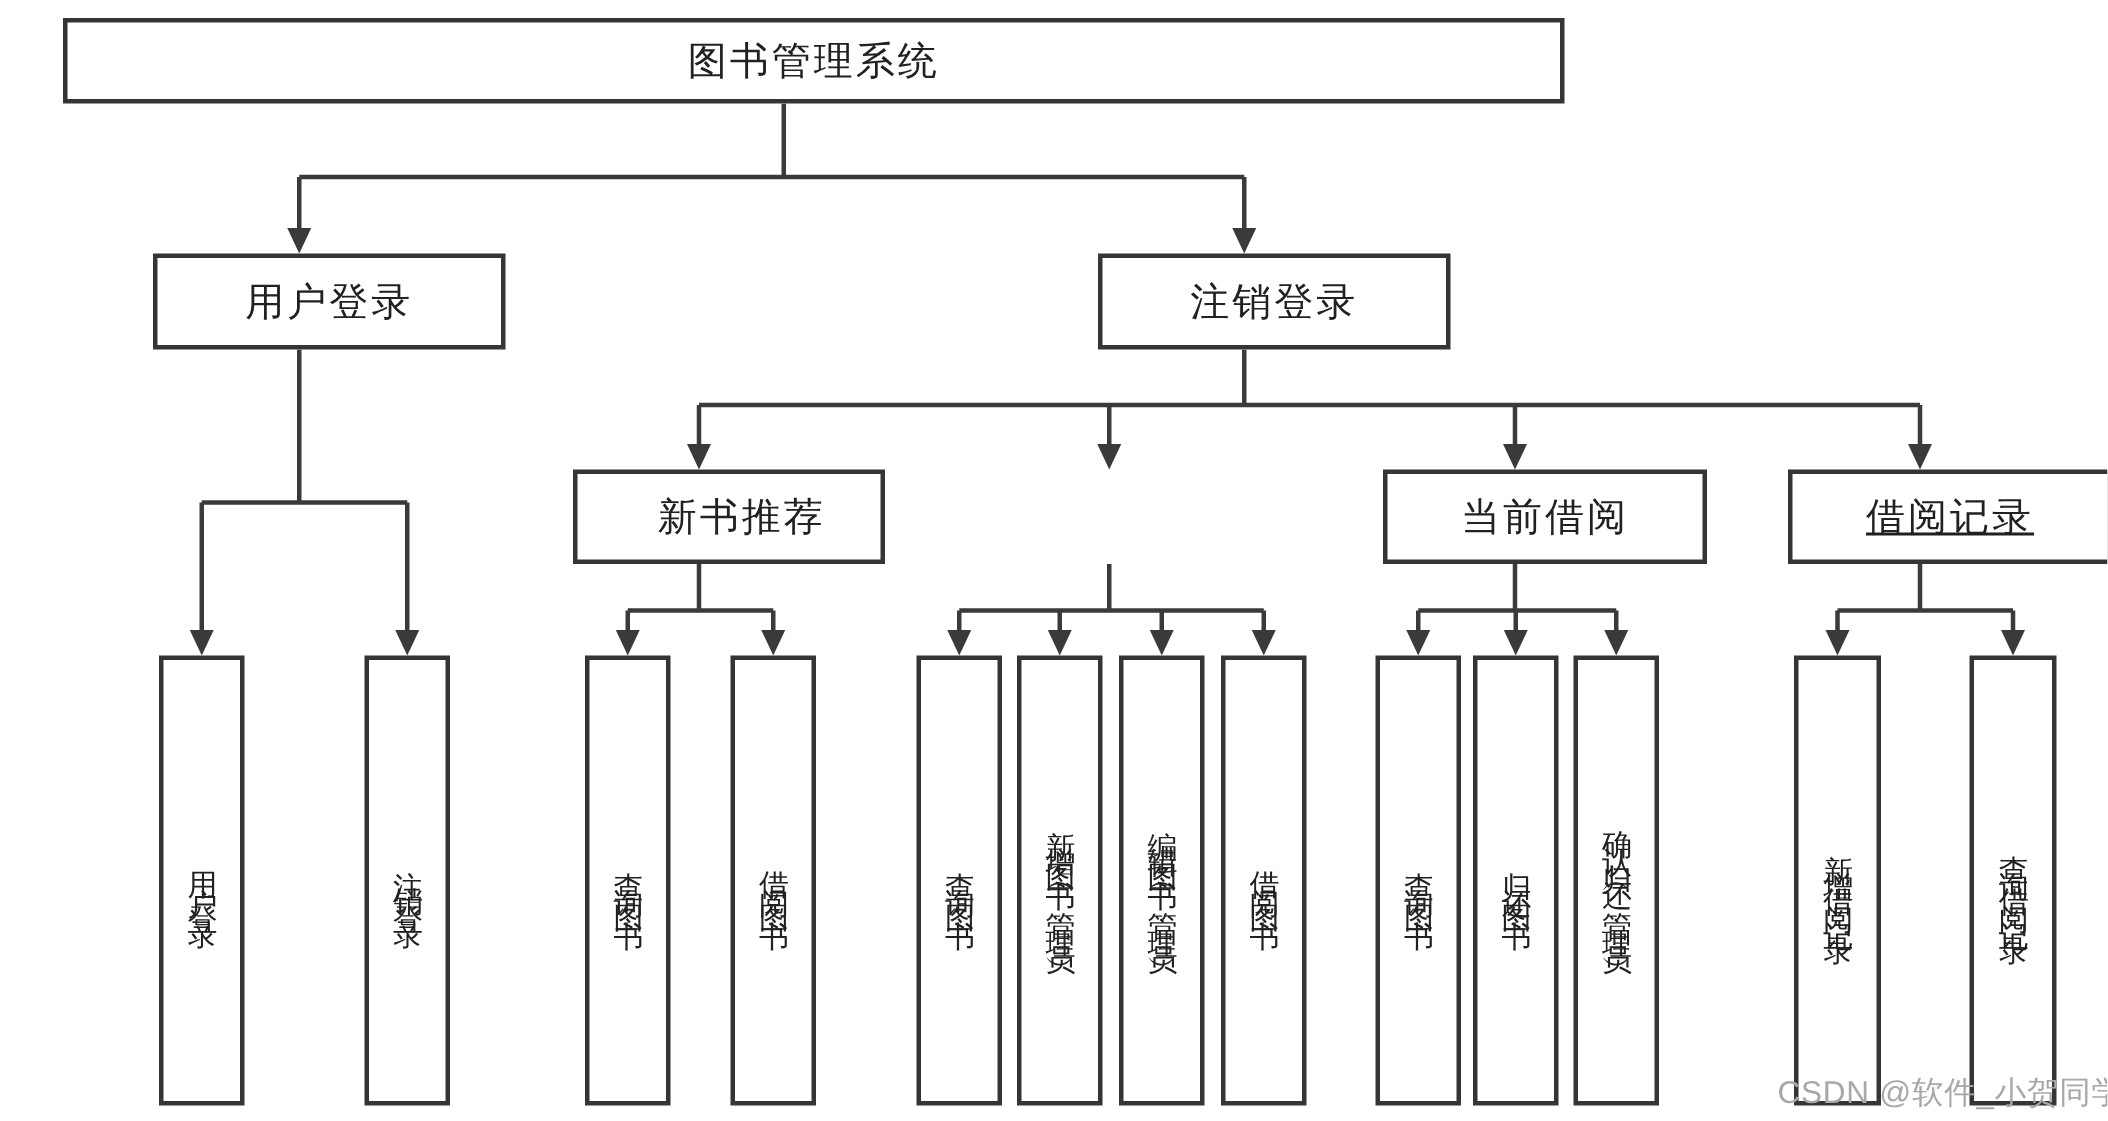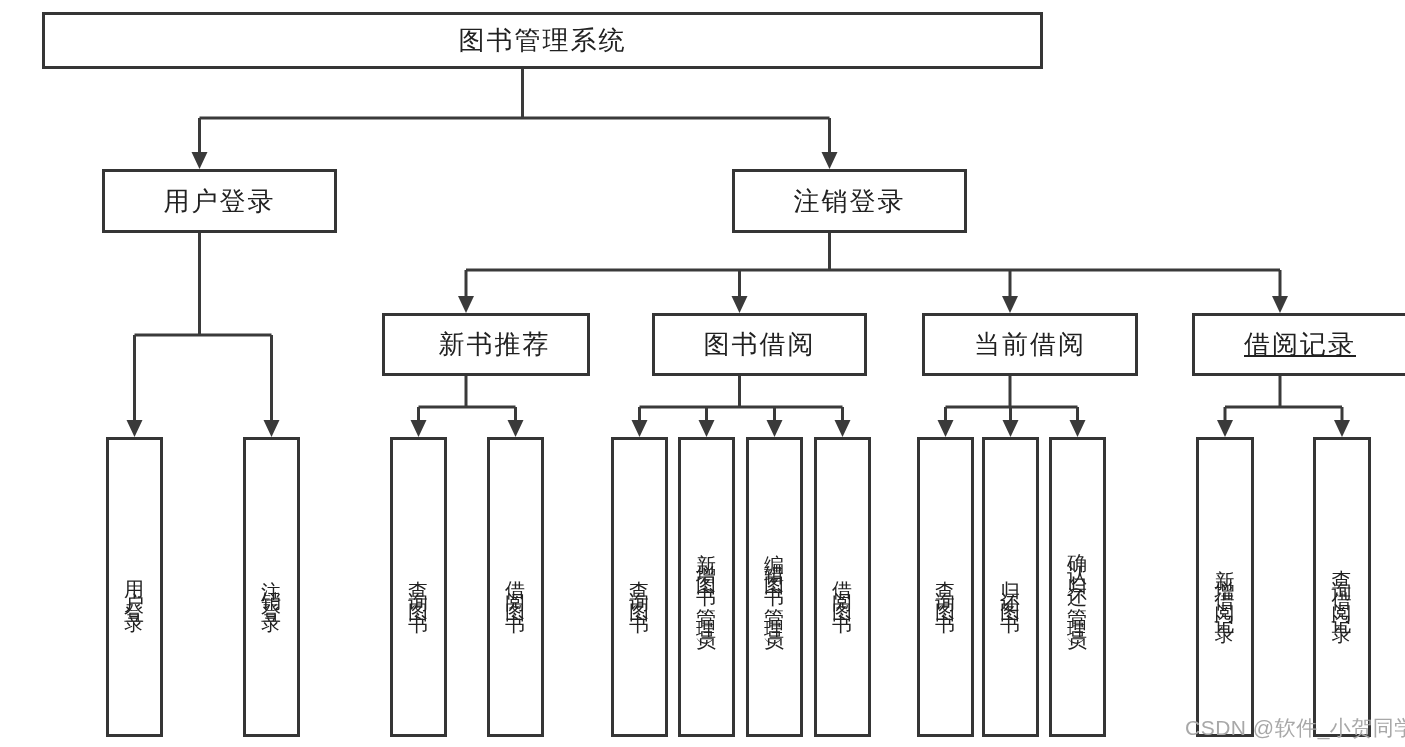--- a/index.html
+++ b/index.html
@@ -148,23 +148,20 @@
   <div class="node hnode" style="left:82px; top:169px; width:235px; height:64px;">
     <span>用户登录</span>
   </div>
   <div class="node hnode" style="left:712px; top:169px; width:235px; height:64px;">
     <span>注销登录</span>
   </div>
 
   <div class="node hnode" style="left:362px; top:313px; width:208px; height:63px;padding-left:17px;">
     <span>新书推荐</span>
   </div>
-  <div class="node hnode" style="left:632px; top:313px; width:215px; height:63px;">
-    <span>图书借阅</span>
-  </div>
   <div class="node hnode" style="left:902px; top:313px; width:216px; height:63px;font-family:Liberation Serif, serif;">
     <span>当前借阅</span>
   </div>
   <div class="node hnode" style="left:1172px; top:313px; width:216px; height:63px;text-decoration:underline;">
     <span>借阅记录</span>
   </div>
 
   <div class="node vnode" style="left:106px;">
     <span class="vtext">用户登录</span>
   </div>

